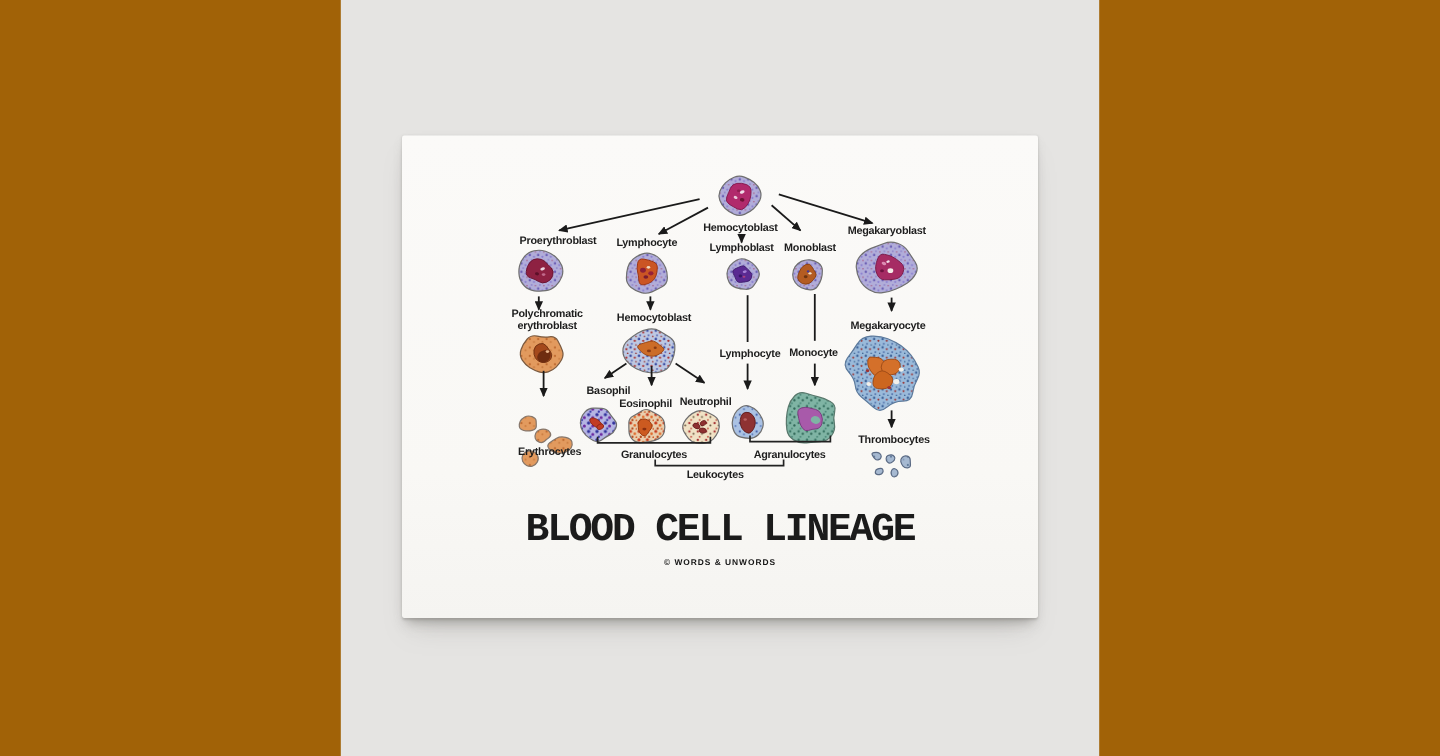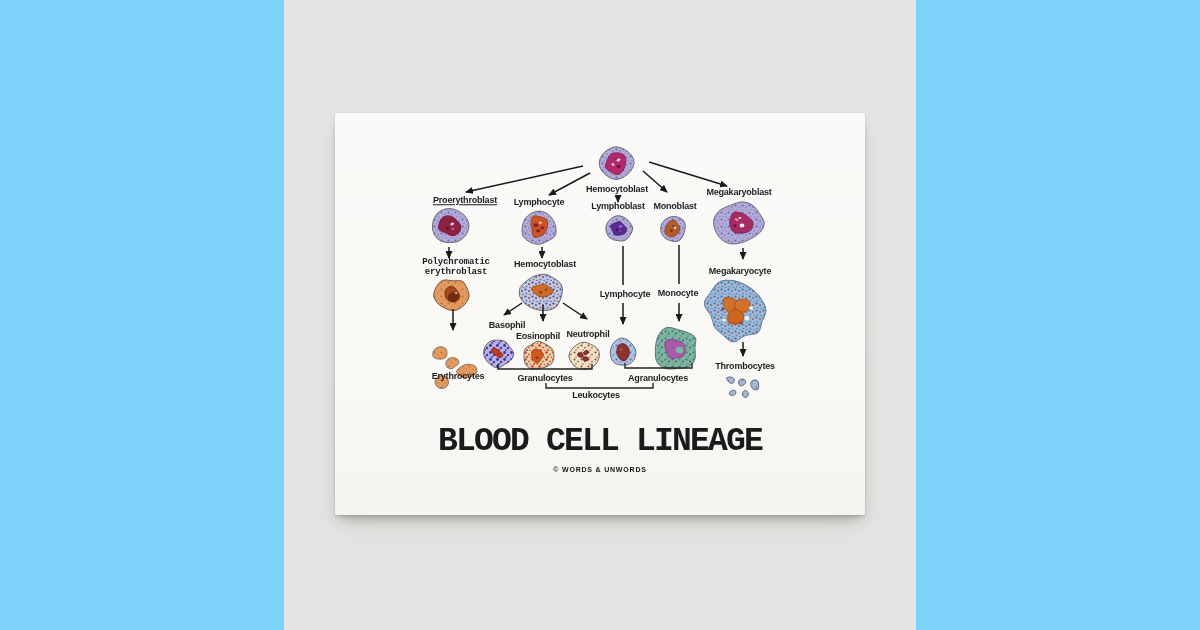--- a/index.html
+++ b/index.html
@@ -1,18 +1,18 @@
 <!DOCTYPE html>
 <html><head>
 <meta charset="utf-8">
 <style>
   html,body{margin:0;padding:0;}
   body{width:1200px;height:630px;overflow:hidden;background:#fefefe;
        font-family:"Liberation Sans", sans-serif;}
-  .scene{position:relative;width:1200px;height:630px;background:#7dd3fc;}
+  .scene{position:relative;width:1200px;height:630px;background:#a16207;}
   .marble{position:absolute;left:284px;top:0;width:632px;height:630px;
     background:
       radial-gradient(420px 240px at 30% 14%, rgba(255,255,255,.6), rgba(255,255,255,0) 70%),
       radial-gradient(500px 320px at 78% 84%, rgba(205,201,195,.35), rgba(255,255,255,0) 72%),
       linear-gradient(115deg, rgba(200,186,168,0) 30%, rgba(198,180,156,.26) 32%, rgba(200,186,168,0) 35%),
       linear-gradient(100deg, rgba(176,176,182,0) 55%, rgba(165,165,172,.22) 57.5%, rgba(176,176,182,0) 61%),
       linear-gradient(128deg, rgba(192,178,162,0) 72%, rgba(196,176,150,.3) 74.5%, rgba(192,178,162,0) 78%),
       linear-gradient(80deg, rgba(185,185,190,0) 12%, rgba(178,176,180,.18) 14%, rgba(185,185,190,0) 17%),
       linear-gradient(180deg, #e9e8e6, #e3e2e0 55%, #ddroppedfdc 100%);
     background-color:#e5e4e2;}
@@ -252,36 +252,36 @@
         <g id="brackets-layer">
             <path d="M 163,251 L 163,256 L 257,256 L 257,251" fill="none" stroke="#222222" stroke-width="1.4"></path>
             <path d="M 290,250 L 290,255 L 357,255 L 357,250" fill="none" stroke="#222222" stroke-width="1.4"></path>
             <path d="M 211,270 L 211,275 L 318,275 L 318,270" fill="none" stroke="#222222" stroke-width="1.4"></path>
           </g>
       </svg>
       <div id="labels-layer">
           <div class="dlabel" style="left: 282px; top: 77px;">
             <div>Hemocytoblast</div>
           </div>
-          <div class="dlabel" style="left: 130px; top: 88px; text-decoration: underline;">
+          <div class="dlabel" style="left: 130px; top: 88px;">
             <div>Proerythroblast</div>
           </div>
           <div class="dlabel" style="left: 204px; top: 90px;">
             <div>Lymphocyte</div>
           </div>
           <div class="dlabel" style="left: 283px; top: 94px;">
             <div>Lymphoblast</div>
           </div>
           <div class="dlabel" style="left: 340px; top: 94px;">
             <div>Monoblast</div>
           </div>
           <div class="dlabel" style="left: 404px; top: 80px;">
             <div>Megakaryoblast</div>
           </div>
-          <div class="dlabel" style="left: 121px; top: 154px; font-family: Liberation Mono, monospace;">
+          <div class="dlabel" style="left: 121px; top: 154px;">
             <div>Polychromatic</div>
             <div>erythroblast</div>
           </div>
           <div class="dlabel" style="left: 210px; top: 152px;">
             <div>Hemocytoblast</div>
           </div>
           <div class="dlabel" style="left: 290px; top: 182px;">
             <div>Lymphocyte</div>
           </div>
           <div class="dlabel" style="left: 343px; top: 181px;">

